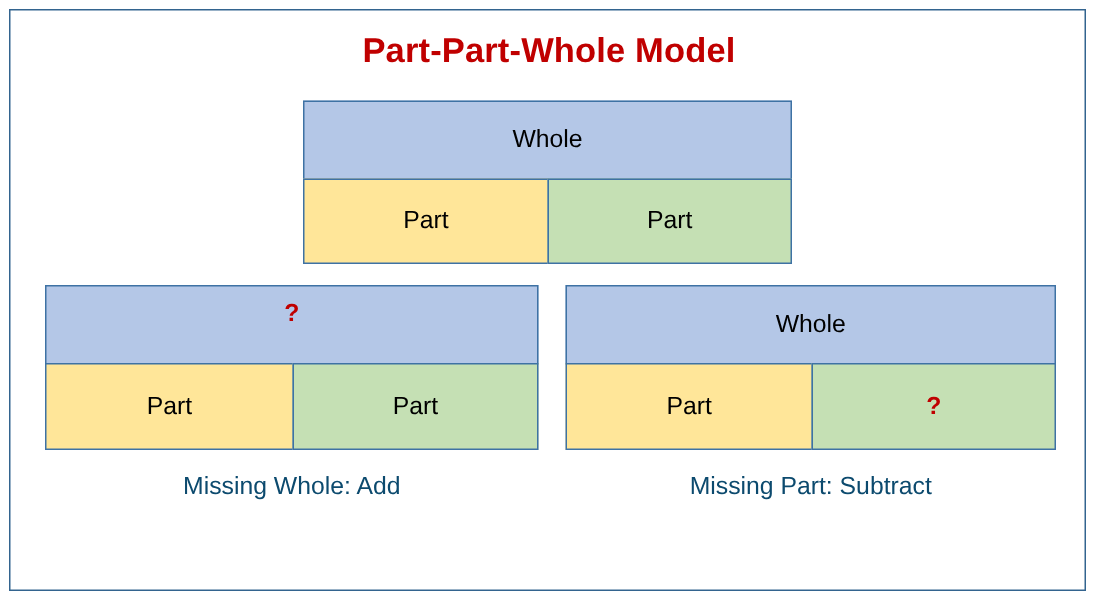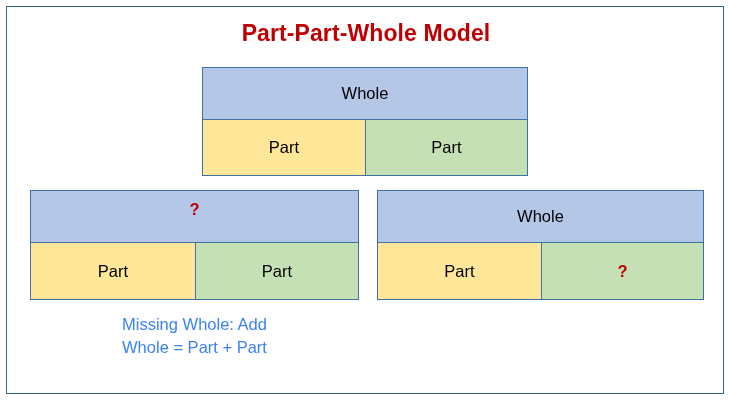--- a/index.html
+++ b/index.html
@@ -64,21 +64,21 @@
     font-size: 16.5px;
     font-weight: bold;
   }
 
   
   .bar.blue.q { align-items: flex-start; padding-top: 9px; }
 
   .caption {
     position: absolute;
     text-align: center;
-    color: #3b82f6;
+    color: #0c4a6e;
     font-size: 16.5px;
     line-height: 23px;
     white-space: nowrap;
   }
   .caption div { display: block; }
 
   
   #model-top { left: 195px; top: 60px; width: 326px; height: 109px; }
   #model-top .whole  { left: 0;     top: 0;   width: 326px; height: 53px; }
   #model-top .partA  { left: 0;     top: 52px; width: 164px; height: 57px; }
@@ -115,27 +115,27 @@
   <div class="model" id="model-left">
     <div class="bar blue q whole">
       <span class="qmark">?</span>
     </div>
     <div class="bar yellow partA">Part</div>
     <div class="bar green partB">Part</div>
   </div>
 
   <div class="caption" id="caption-left">
     <div>Missing Whole: Add</div>
-    <div>Whole = Part + Part</div>
   </div>
 
   <div class="model" id="model-right">
     <div class="bar blue whole">Whole</div>
     <div class="bar yellow partA">Part</div>
     <div class="bar green partB">
       <span class="qmark">?</span>
     </div>
   </div>
 
   <div class="caption" id="caption-right">
+    <div>Missing Part: Subtract</div>
   </div>
 
 </div>
 
 </body></html>

